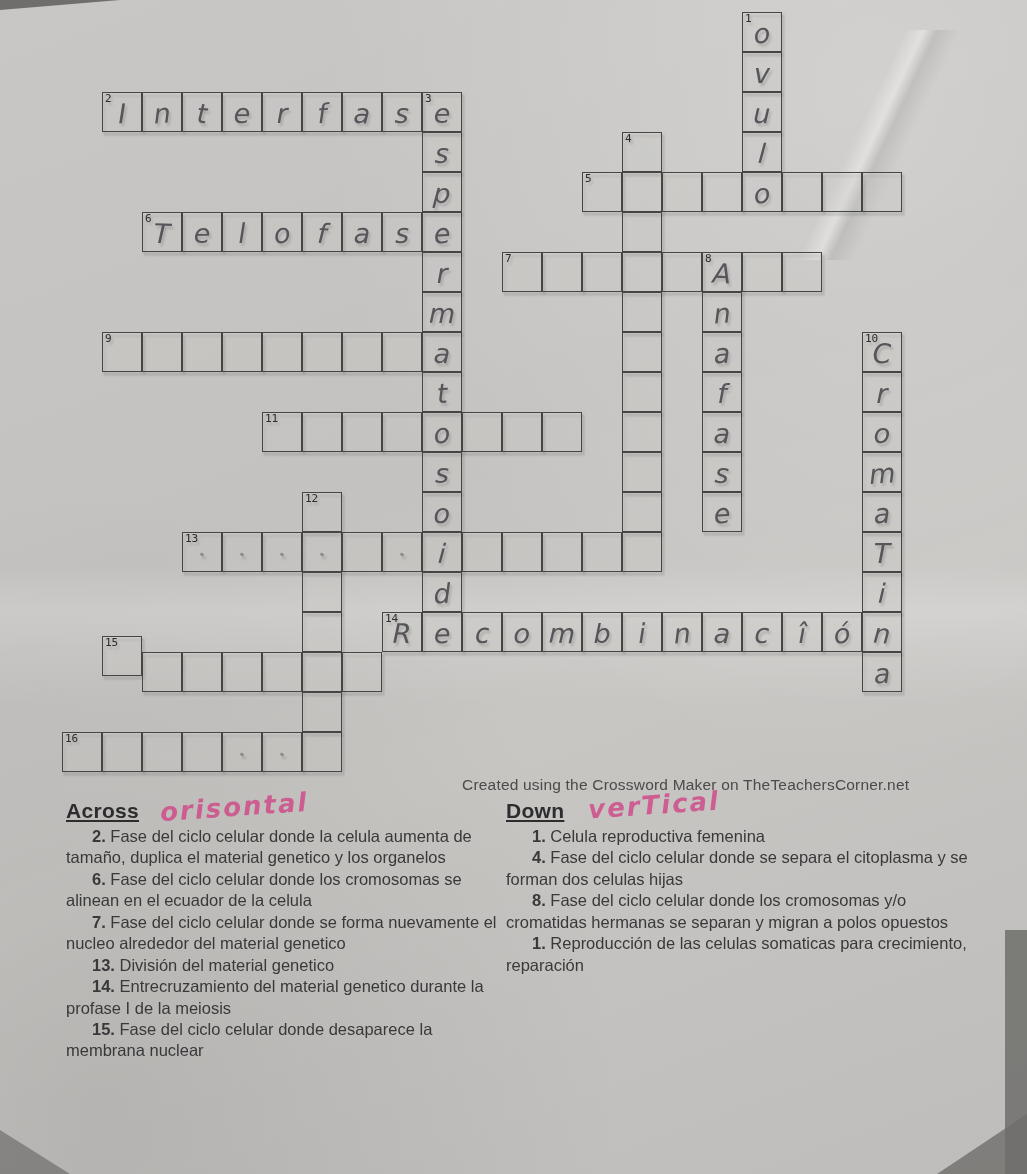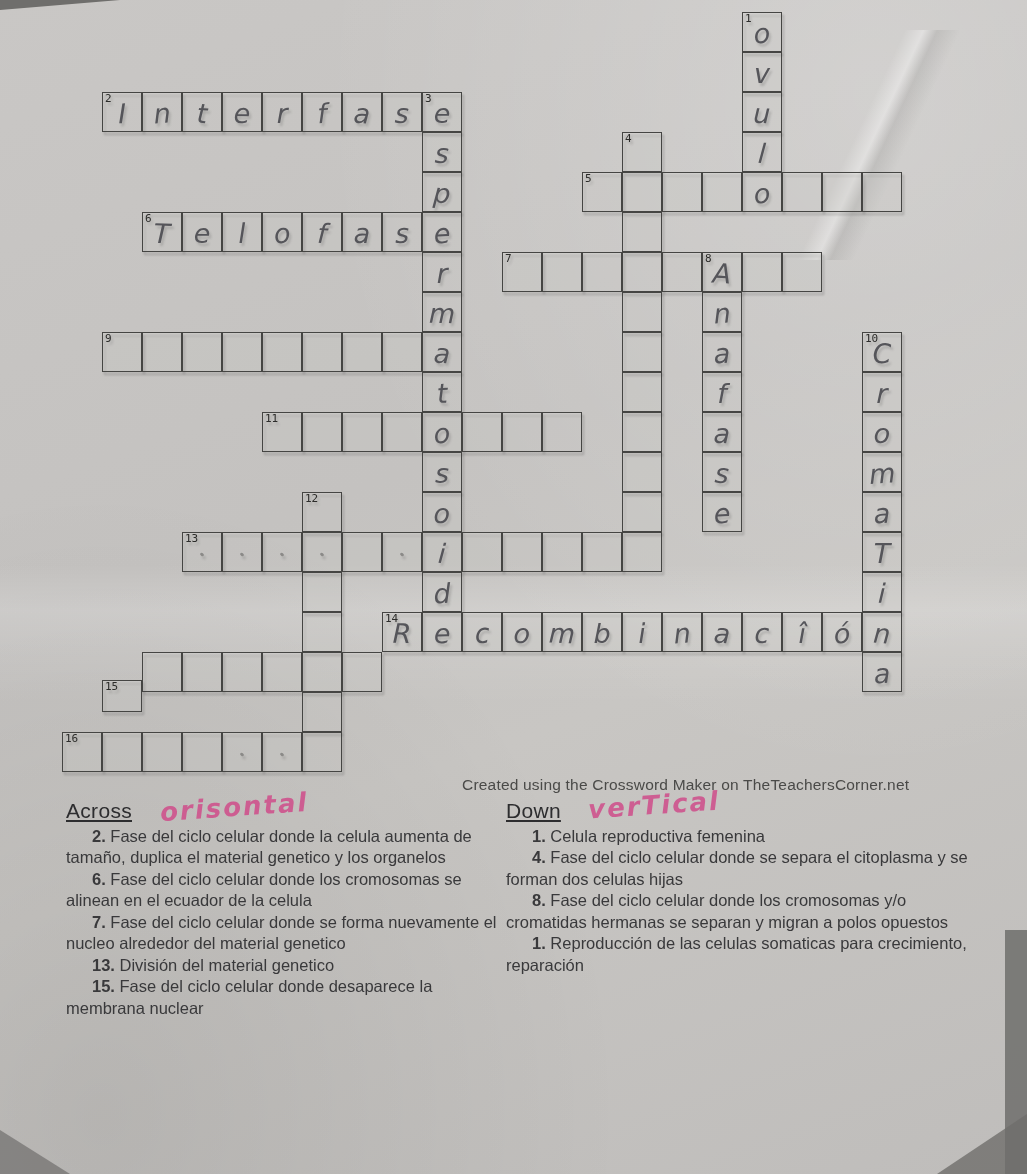--- a/index.html
+++ b/index.html
@@ -39,21 +39,21 @@
     font-family:"DejaVu Sans", sans-serif;font-style:italic;
     font-size:27px;line-height:27px;padding-top:3px;box-sizing:border-box;
   }
   .cell .dot{position:absolute;left:45%;top:52%;width:4px;height:3px;background:#8b8a88;border-radius:50%;transform:rotate(35deg);}
 
   .attribution{
     position:absolute;left:462px;top:776px;width:450px;
     font-size:15.5px;color:#4a4a48;letter-spacing:.2px;
   }
   .section-header{
-    position:absolute;font-size:21px;font-weight:normal;color:#2d2d2f;
+    position:absolute;font-size:21px;font-weight:bold;color:#2d2d2f;
     text-decoration:underline;letter-spacing:.3px;text-align:right;
   }
   #across-header{left:66px;top:799px;}
   #down-header{left:506px;top:799px;}
   .hand-ink{
     position:absolute;font-family:"DejaVu Sans", sans-serif;font-style:italic;font-weight:bold;
     font-size:26px;letter-spacing:2px;opacity:.88;transform:rotate(-4deg);
   }
   #across-ink{left:160px;top:792px;}
   #down-ink{left:588px;top:790px;}
@@ -237,21 +237,21 @@
     </div>
     <div class="cell" style="left: 720px; top: 600px; width: 40px; height: 40px;">
       <span class="letter" style="color: rgb(85, 85, 90); transform: rotate(-1deg);">î</span>
     </div>
     <div class="cell" style="left: 760px; top: 600px; width: 40px; height: 40px;">
       <span class="letter" style="color: rgb(85, 85, 90); transform: rotate(-3deg);">ó</span>
     </div>
     <div class="cell" style="left: 800px; top: 600px; width: 40px; height: 40px;">
       <span class="letter" style="color: rgb(85, 85, 90); transform: rotate(4deg);">n</span>
     </div>
-    <div class="cell" style="left: 40px; top: 668px; width: 40px; height: 32px;">
+    <div class="cell" style="left: 40px; top: 624px; width: 40px; height: 40px;">
       <span class="num">15</span>
     </div>
     <div class="cell" style="left: 80px; top: 640px; width: 40px; height: 40px;"></div>
     <div class="cell" style="left: 120px; top: 640px; width: 40px; height: 40px;"></div>
     <div class="cell" style="left: 160px; top: 640px; width: 40px; height: 40px;"></div>
     <div class="cell" style="left: 200px; top: 640px; width: 40px; height: 40px;"></div>
     <div class="cell" style="left: 240px; top: 640px; width: 40px; height: 40px;"></div>
     <div class="cell" style="left: 280px; top: 640px; width: 40px; height: 40px;"></div>
     <div class="cell" style="left: 0px; top: 720px; width: 40px; height: 40px;">
       <span class="num">16</span>
@@ -370,20 +370,21 @@
 <div id="across-ink" class="hand-ink" style="color: rgb(207, 80, 140);">orisontal</div>
 
 <div id="down-header" class="section-header">Down</div>
 <div id="down-ink" class="hand-ink" style="color: rgb(207, 80, 140);">verTical</div>
 
 <div id="across-clues" class="clue-col">
     <p class="clue"><b>2. </b>Fase del ciclo celular donde la celula aumenta de tamaño, duplica el material genetico y los organelos</p>
     <p class="clue"><b>6. </b>Fase del ciclo celular donde los cromosomas se alinean en el ecuador de la celula</p>
     <p class="clue"><b>7. </b>Fase del ciclo celular donde se forma nuevamente el nucleo alrededor del material genetico</p>
     <p class="clue"><b>13. </b>División del material genetico</p>
+    <p class="clue"><b>14. </b>Entrecruzamiento del material genetico durante la profase I de la meiosis</p>
     <p class="clue"><b>15. </b>Fase del ciclo celular donde desaparece la membrana nuclear</p>
   </div>
 <div id="down-clues" class="clue-col">
     <p class="clue"><b>1. </b>Celula reproductiva femenina</p>
     <p class="clue"><b>4. </b>Fase del ciclo celular donde se separa el citoplasma y se forman dos celulas hijas</p>
     <p class="clue"><b>8. </b>Fase del ciclo celular donde los cromosomas y/o cromatidas hermanas se separan y migran a polos opuestos</p>
     <p class="clue"><b>1. </b>Reproducción de las celulas somaticas para crecimiento, reparación</p>
   </div>
 
 </body></html>

